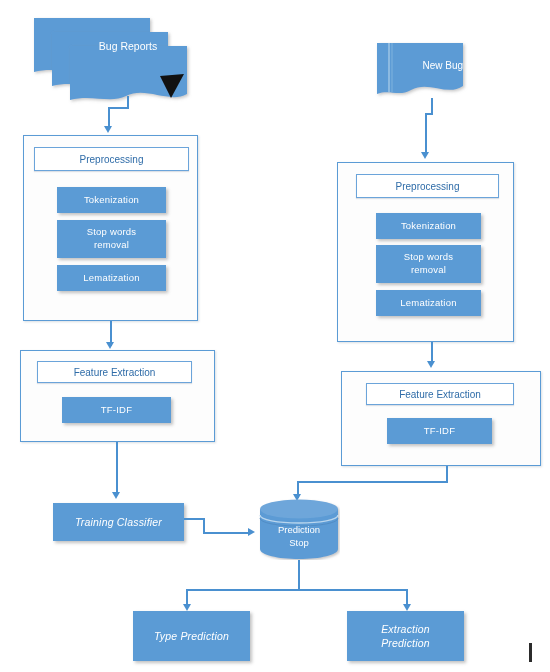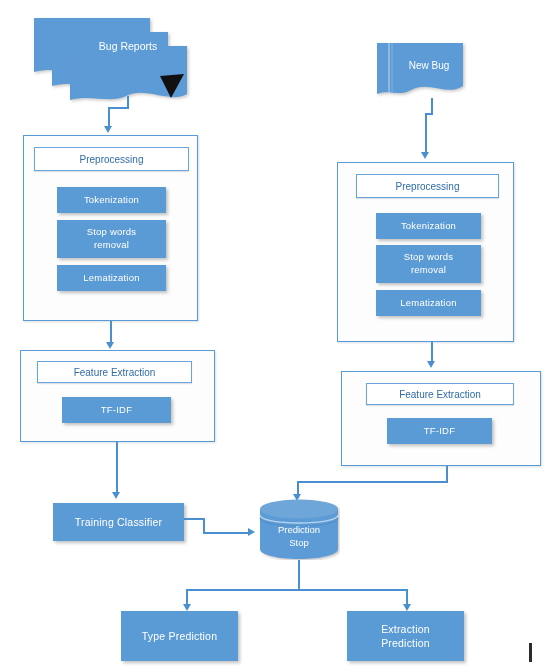--- a/index.html
+++ b/index.html
@@ -27,21 +27,21 @@
     align-items: center;
     justify-content: center;
     text-align: center;
     font-size: 9.5px;
     line-height: 1.35;
     letter-spacing: 0.2px;
     box-shadow: 2px 2px 3px rgba(120,120,120,0.45);
     box-sizing: border-box;
     padding: 2px 3px;
   }
-  .blue-box.big { font-size: 10.5px; }
+  .blue-box.big { font-size: 10.5px; font-style: italic; }
 
   
   .group-box {
     background: #fdfdfd;
     border: 1.6px solid #5b9bd5;
     box-sizing: border-box;
     box-shadow: 1px 1px 2px rgba(150,160,175,0.35);
   }
   
   .label-box {
@@ -176,21 +176,21 @@
     <svg width="95" height="68" viewBox="0 0 95 68" class="doc-shape">
       <defs>
         <filter id="sh2" x="-30%" y="-30%" width="175%" height="185%">
           <feDropShadow dx="1.5" dy="1.5" stdDeviation="1.4" flood-color="#8a8a8a" flood-opacity="0.5"></feDropShadow>
         </filter>
       </defs>
       <path d="M2,3 H88 V46 C72,57 54,40 36,50 C24,57 14,49 2,54 Z" fill="#5b9bd5" filter="url(#sh2)"></path>
       <line x1="14" y1="3" x2="14" y2="52" stroke="#a8cbe8" stroke-width="1.3"></line>
       <line x1="17" y1="3" x2="17" y2="52" stroke="#7fb3de" stroke-width="1"></line>
     </svg>
-    <div class="abs" style="left:20px; top:20px; width:68px; text-align:center; color:#ffffff; font-size:10px;">New Bug</div>
+    <div class="abs" style="left:20px; top:20px; width:68px; text-align:right; color:#ffffff; font-size:10px;">New Bug</div>
   </div>
 
   <div class="abs vline" style="left:431px; top:98px; height:16px;"></div>
   <div class="abs hline" style="left:425px; top:113px; width:8px;"></div>
   <div class="abs vline" style="left:425px; top:113px; height:40px;"></div>
   <div class="abs arrow-down" style="left:421px; top:152px;"></div>
 
   <div class="abs group-box" style="left:337px; top:162px; width:177px; height:180px;">
     <div class="abs label-box" style="left:18px; top:11px; width:143px; height:24px;">
       <span>Preprocessing</span>
@@ -242,21 +242,21 @@
     <div class="cyl-label" style="top:39px;">Stop</div>
   </div>
 
   <div class="abs vline thick" style="left:298px; top:560px; height:31px;"></div>
   <div class="abs hline thick" style="left:186px; top:589px; width:222px;"></div>
   <div class="abs vline thick" style="left:186px; top:589px; height:18px;"></div>
   <div class="abs arrow-down" style="left:183px; top:604px;"></div>
   <div class="abs vline thick" style="left:406px; top:589px; height:18px;"></div>
   <div class="abs arrow-down" style="left:403px; top:604px;"></div>
 
-  <div class="abs blue-box big" style="left:121px; top:611px; width:117px; height:50px;">
+  <div class="abs blue-box big" style="left:133px; top:611px; width:117px; height:50px;">
     <span>Type Prediction</span>
   </div>
 
   <div class="abs blue-box big" style="left:347px; top:611px; width:117px; height:50px; flex-direction:column;">
     <span>Extraction</span>
     <span>Prediction</span>
   </div>
 
   <div class="abs edge-tick" style="left:529px; top:643px;"></div>
 

